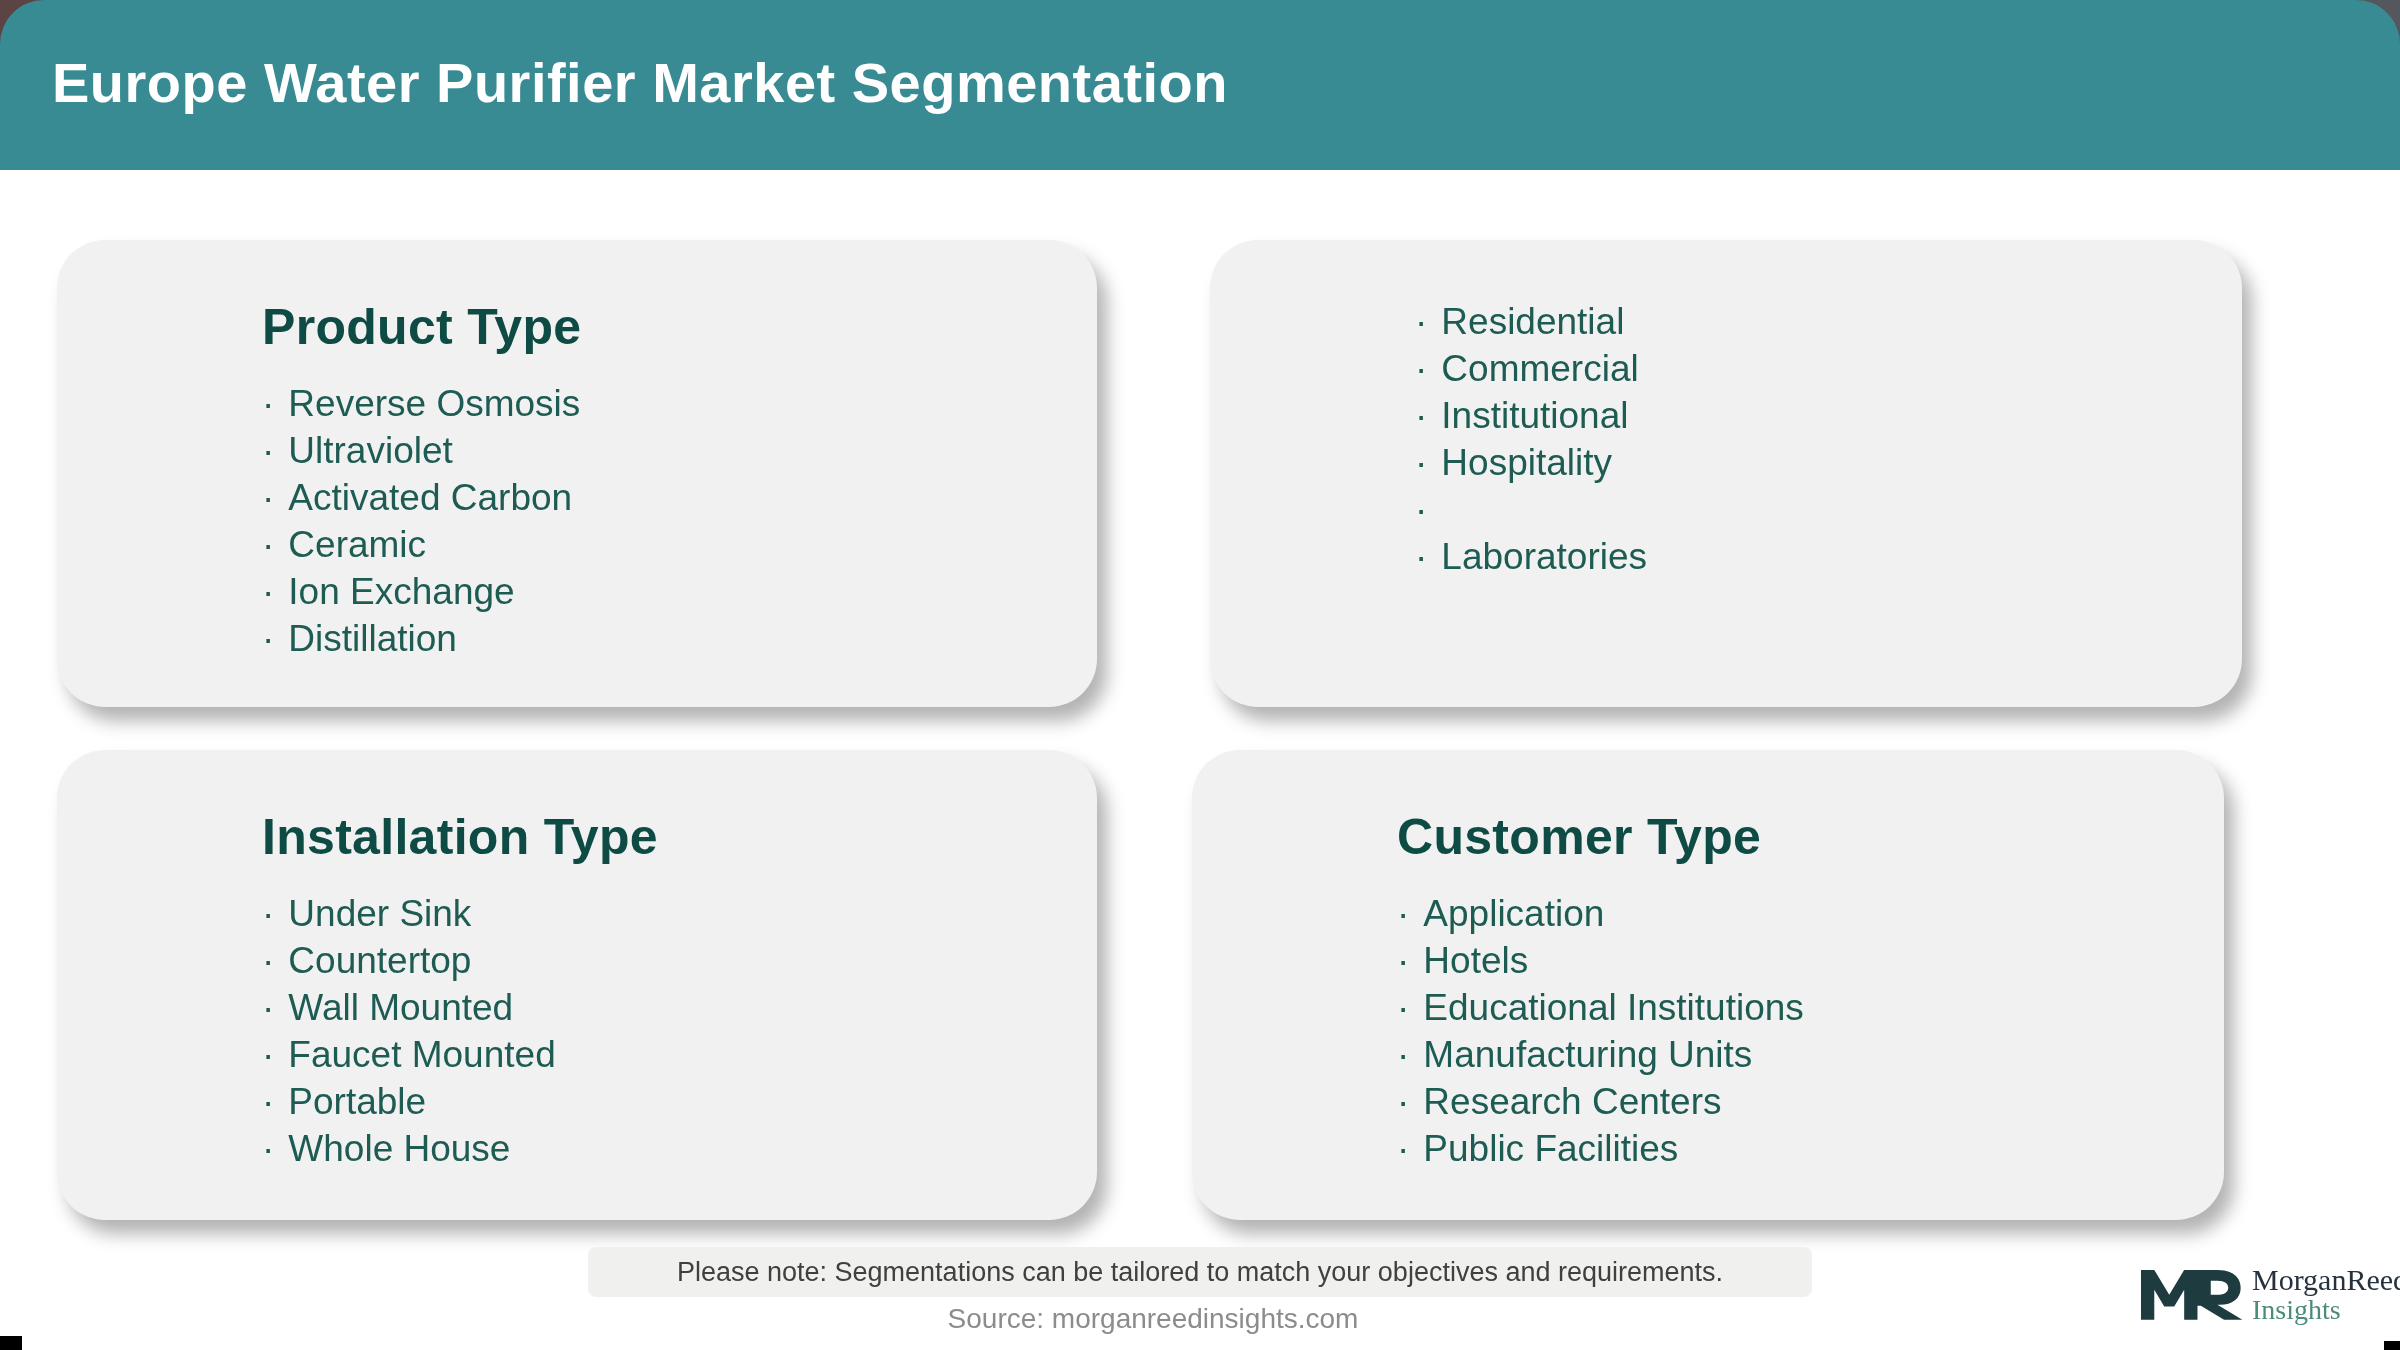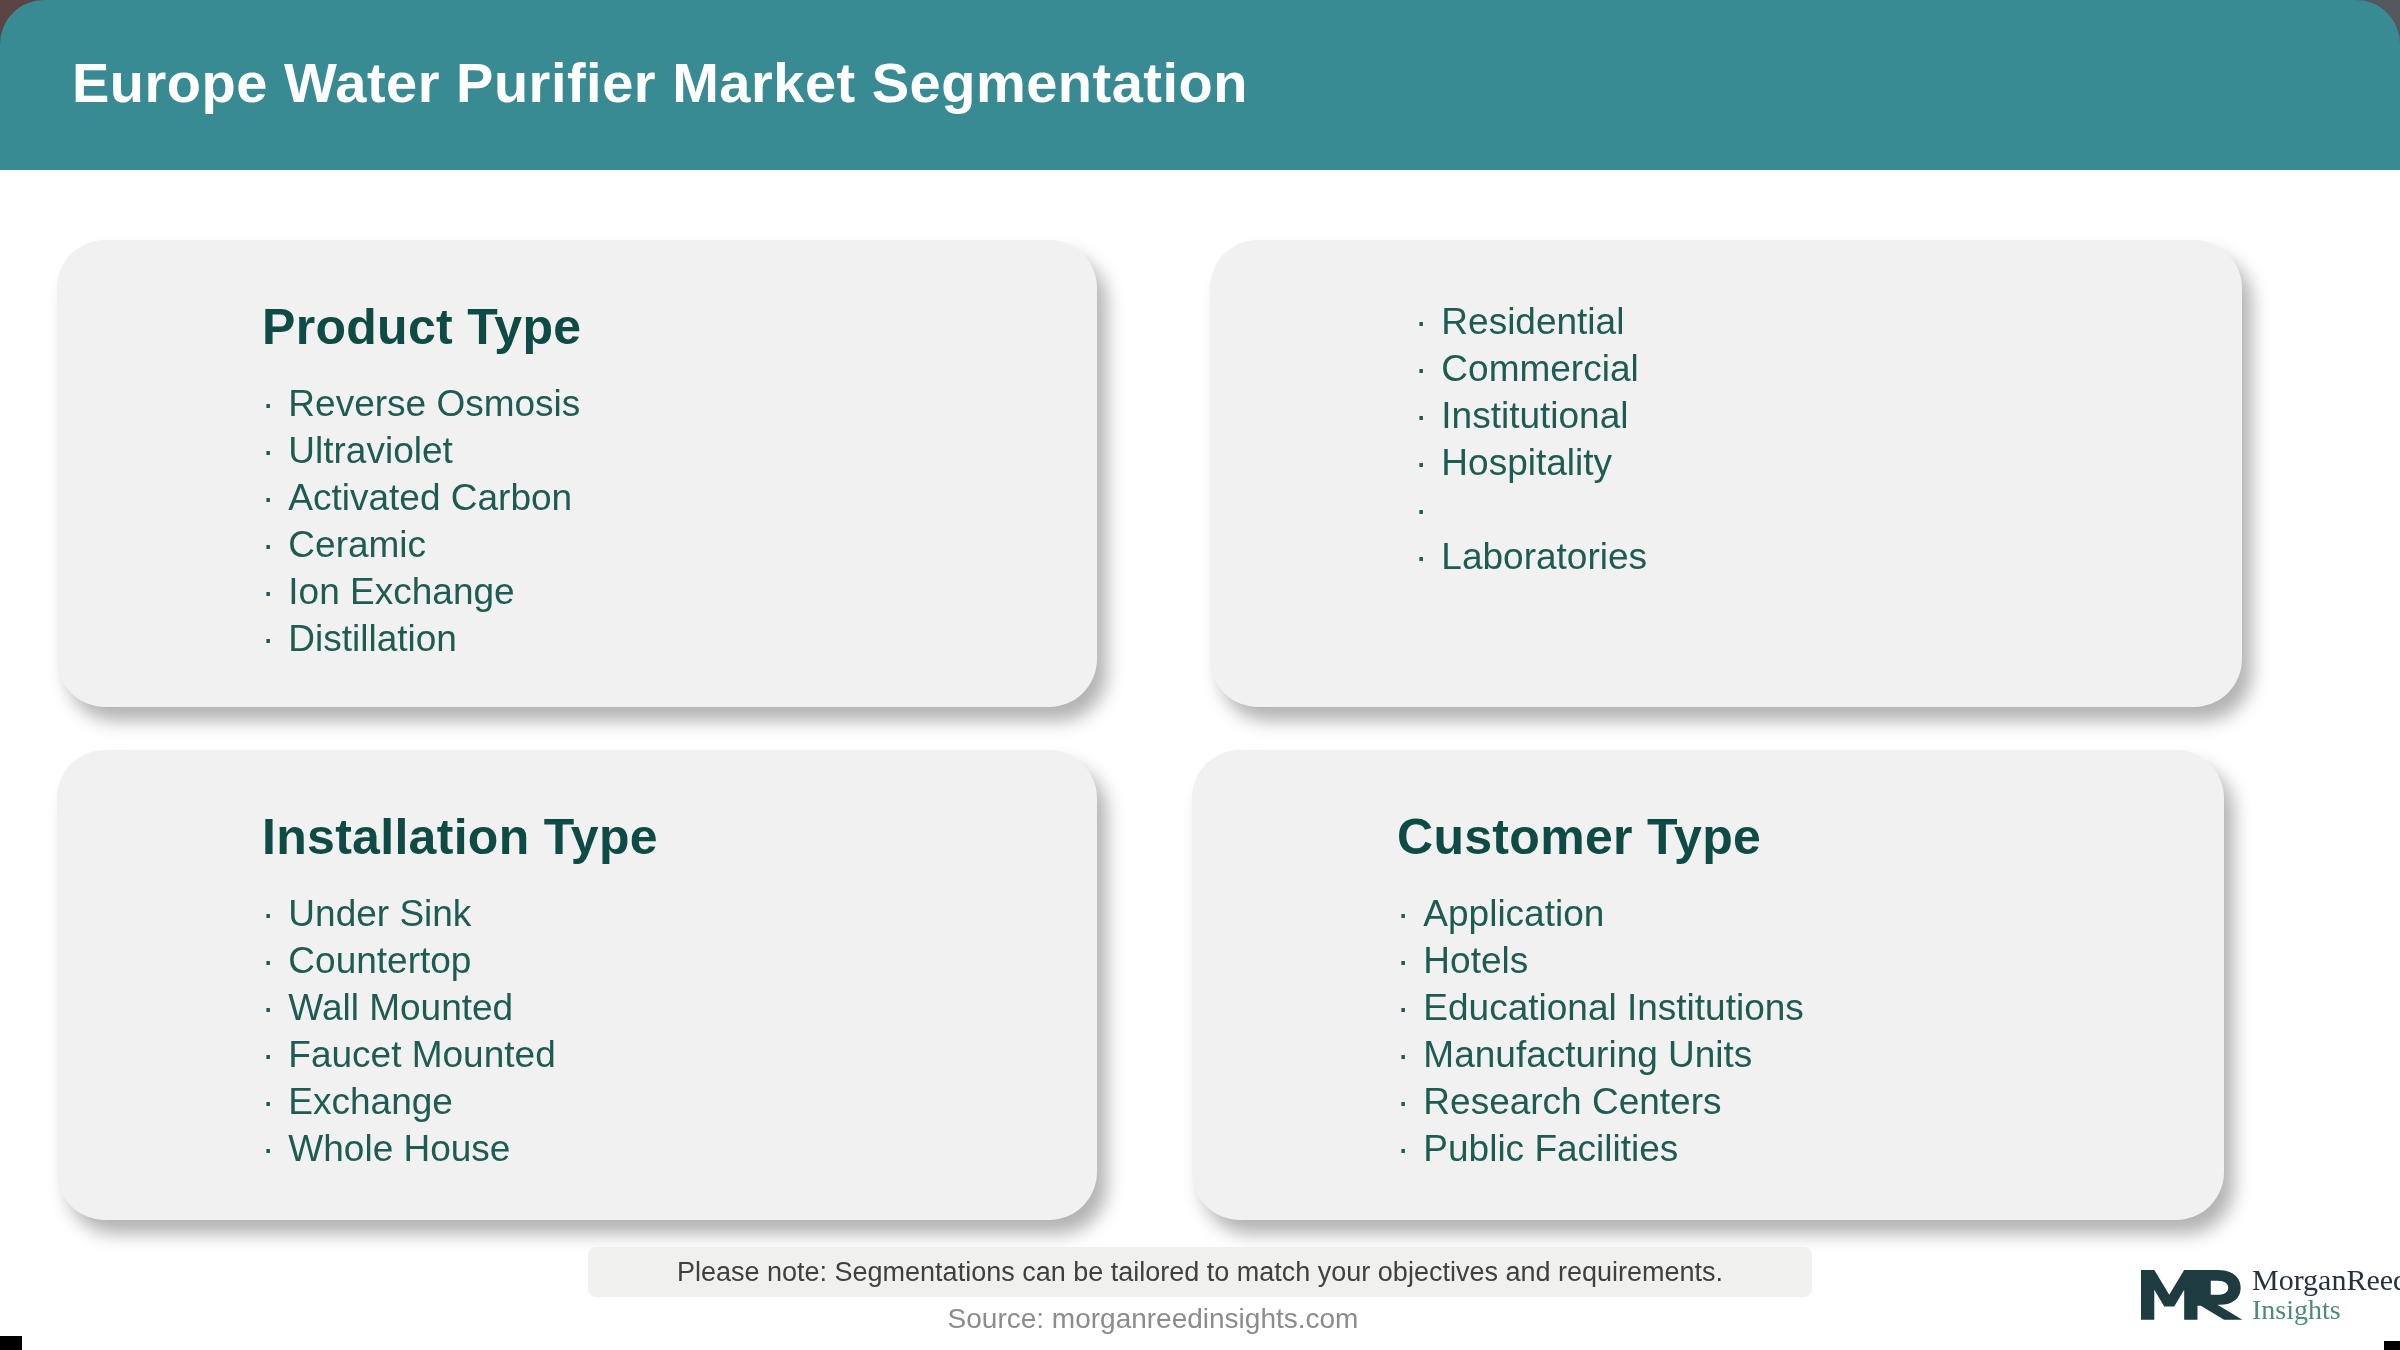--- a/index.html
+++ b/index.html
@@ -14,21 +14,21 @@
   .corner { position:absolute; width:70px; height:70px; z-index:1; }
   .corner.left  { top:0; left:0;  background:#5C4344; }
   .corner.right { top:0; right:0; background:#54575B; }
 
   .header {
     position:absolute; top:0; left:0; width:2400px; height:170px;
     background:#388A93; border-radius:44px 44px 0 0;
     display:flex; align-items:center; z-index:2;
   }
   .header h1 {
-    margin:0 0 6px 72px; color:#ffffff;
+    margin:0 0 6px 52px; color:#ffffff;
     font-size:56px; font-weight:bold; letter-spacing:0.5px;
   }
 
   .card {
     position:absolute; background:#F1F1F1; border-radius:48px;
     box-shadow:10px 14px 18px rgba(0,0,0,0.30);
     z-index:2;
   }
   #card-product      { left:57px;   top:240px; width:1040px; height:467px; }
   #card-application  { left:1210px; top:240px; width:1032px; height:467px; }
@@ -160,21 +160,21 @@
       <li>
           <span class="bullet">·</span>
           <span>Wall Mounted</span>
         </li>
       <li>
           <span class="bullet">·</span>
           <span>Faucet Mounted</span>
         </li>
       <li>
           <span class="bullet">·</span>
-          <span>Exchange</span>
+          <span>Portable</span>
         </li>
       <li>
           <span class="bullet">·</span>
           <span>Whole House</span>
         </li>
     </ul>
   </div>
 </div>
 
 <div class="card" id="card-customer">

